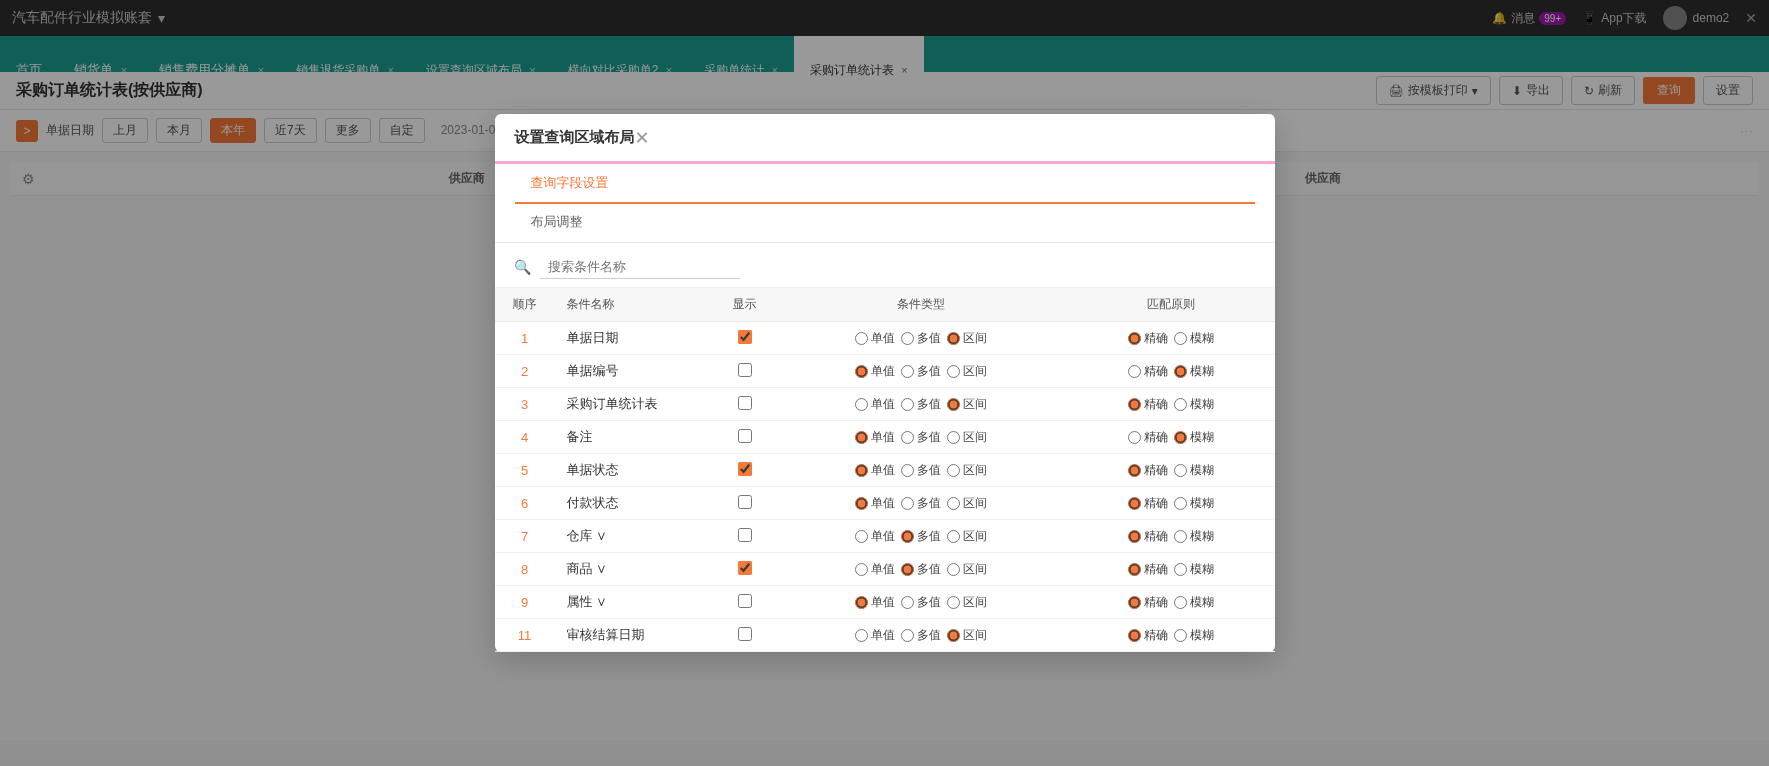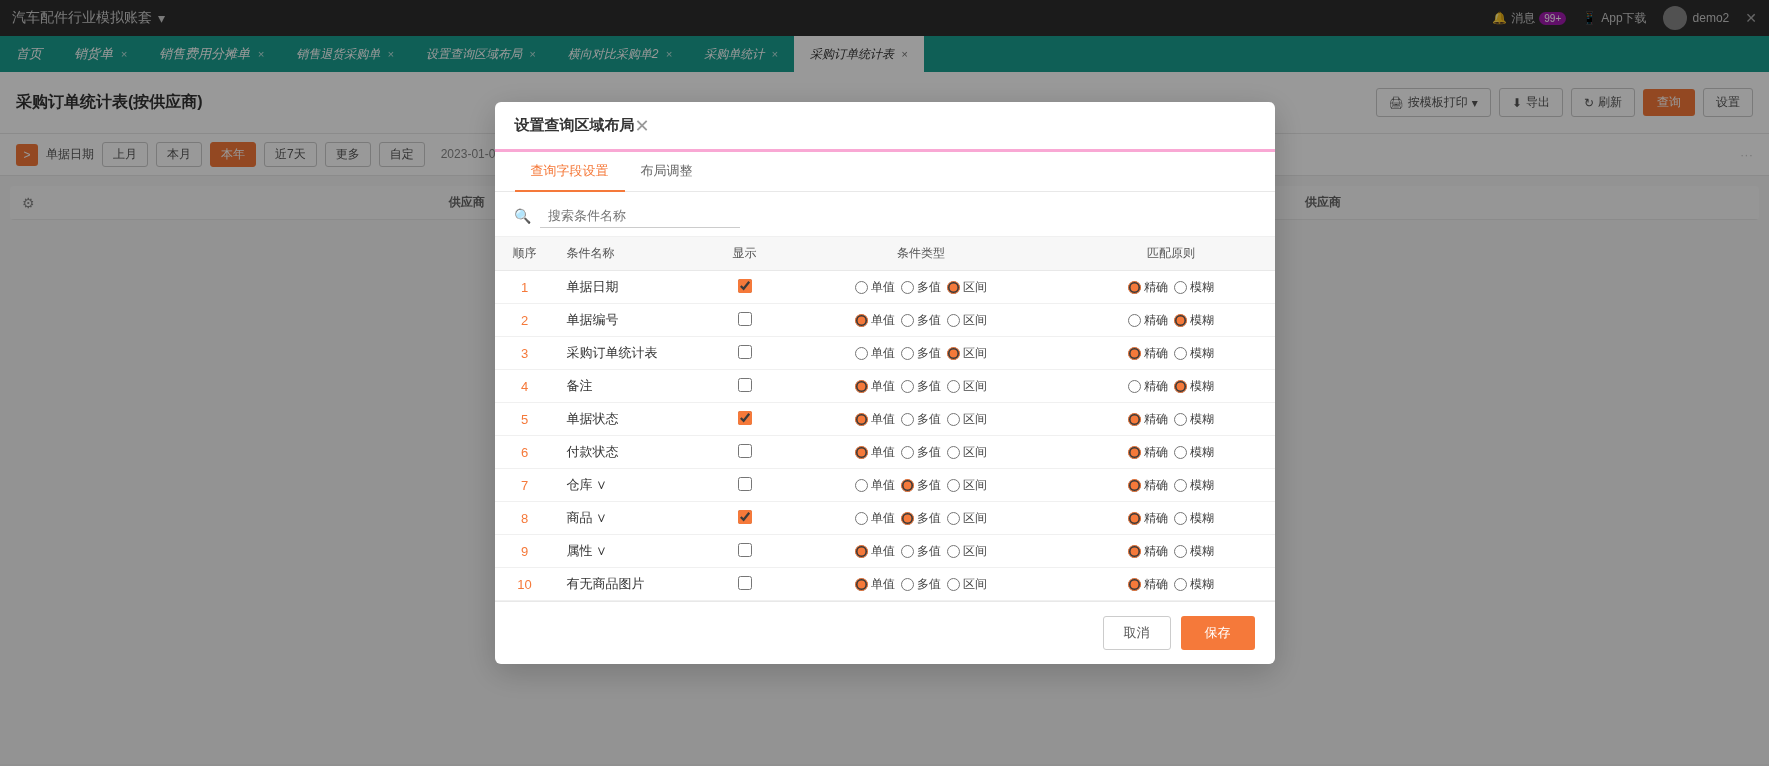--- a/index.html
+++ b/index.html
@@ -24,36 +24,35 @@
     .tab-nav {
       background: #1a9e8f;
       height: 36px;
       display: flex;
       align-items: center;
       padding: 0 0;
     }
     .tab-nav .tab-item {
       height: 36px;
       line-height: 36px;
-      padding: 0 16px;
+      padding: 16px 16px;
       color: white;
       font-size: 13px;
       cursor: pointer;
       white-space: nowrap;
       position: relative;
-      font-style: italic;
     }
     .tab-nav .tab-item.active { background: white; color: #333; }
     .tab-nav .tab-item .close-btn { margin-left: 4px; font-size: 11px; opacity: 0.7; }
     .tab-nav .tab-item.home { background: transparent; }
 
     
     .page-header {
       background: white;
-      padding: 16px 16px;
+      padding: 4px 16px;
       display: flex;
       align-items: center;
       justify-content: space-between;
       border-bottom: 1px solid #e8e8e8;
     }
     .page-title { font-size: 16px; font-weight: bold; color: #333; }
     .header-actions { display: flex; align-items: center; gap: 8px; }
     .btn-outline { border: 1px solid #ccc; background: white; padding: 5px 12px; border-radius: 3px; cursor: pointer; font-size: 12px; color: #555; display: flex; align-items: center; gap: 4px; }
     .btn-orange { background: #f5793a; color: white; border: none; padding: 5px 14px; border-radius: 3px; cursor: pointer; font-size: 12px; }
 
@@ -112,20 +111,21 @@
       border-bottom: 3px solid #f9a8d4;
     }
     .dialog-title { font-size: 15px; font-weight: bold; color: #333; }
     .dialog-close { background: none; border: none; font-size: 18px; color: #999; cursor: pointer; line-height: 1; }
 
     
     .dialog-tabs {
       display: flex;
       padding: 0 20px;
       border-bottom: 1px solid #e8e8e8;
+      flex-direction: column;
     }
     .dialog-tab {
       padding: 10px 16px;
       font-size: 13px;
       color: #666;
       cursor: pointer;
       border-bottom: 2px solid transparent;
       margin-bottom: -1px;
     }
     .dialog-tab.active { color: #f5793a; border-bottom-color: #f5793a; }
@@ -594,51 +594,47 @@
         <label class="radio-label">
           <input type="radio" name="match_8" value="精确" checked="" style=""> 精确
         </label>
         <label class="radio-label">
           <input type="radio" name="match_8" value="模糊" style=""> 模糊
         </label>
       </div>
     </td>
   </tr>
             <tr>
-    <td style="color:#f5793a; font-weight:500;">10</td>
-    <td>有无商品图片</td>
+    <td style="color:#f5793a; font-weight:500;">11</td>
+    <td>审核结算日期</td>
     <td style="text-align:center;">
       <input type="checkbox" style="accent-color: rgb(245, 121, 58); width: 14px; height: 14px; cursor: pointer;">
     </td>
     <td>
       <div class="radio-group" style="justify-content:center;">
         <label class="radio-label">
-          <input type="radio" name="type_9" value="单值" checked="" style=""> 单值
-        </label>
-        <label class="radio-label">
-          <input type="radio" name="type_9" value="多值" style=""> 多值
-        </label>
-        <label class="radio-label">
-          <input type="radio" name="type_9" value="区间" style=""> 区间
-        </label>
-      </div>
-    </td>
-    <td>
-      <div class="radio-group" style="justify-content:center;">
-        <label class="radio-label">
-          <input type="radio" name="match_9" value="精确" checked="" style=""> 精确
-        </label>
-        <label class="radio-label">
-          <input type="radio" name="match_9" value="模糊" style=""> 模糊
+          <input type="radio" name="type_10" value="单值" style=""> 单值
+        </label>
+        <label class="radio-label">
+          <input type="radio" name="type_10" value="多值" style=""> 多值
+        </label>
+        <label class="radio-label">
+          <input type="radio" name="type_10" value="区间" checked="" style=""> 区间
+        </label>
+      </div>
+    </td>
+    <td>
+      <div class="radio-group" style="justify-content:center;">
+        <label class="radio-label">
+          <input type="radio" name="match_10" value="精确" checked="" style=""> 精确
+        </label>
+        <label class="radio-label">
+          <input type="radio" name="match_10" value="模糊" style=""> 模糊
         </label>
       </div>
     </td>
   </tr>
           </tbody>
       </table>
     </div>
 
-    <div class="dialog-footer">
-      <button class="btn-cancel">取消</button>
-      <button class="btn-save">保存</button>
-    </div>
   </div>
 </div>
 
 </body></html>

